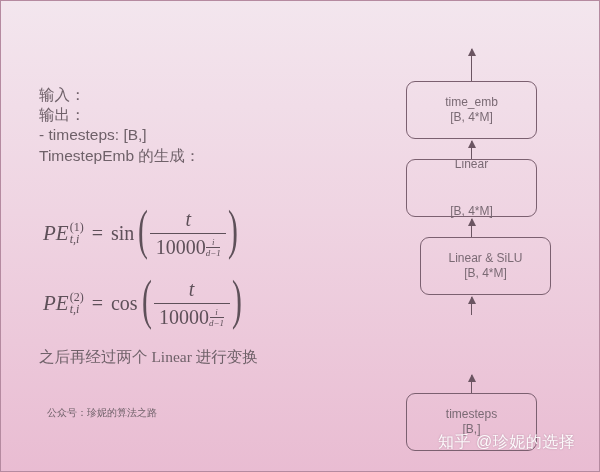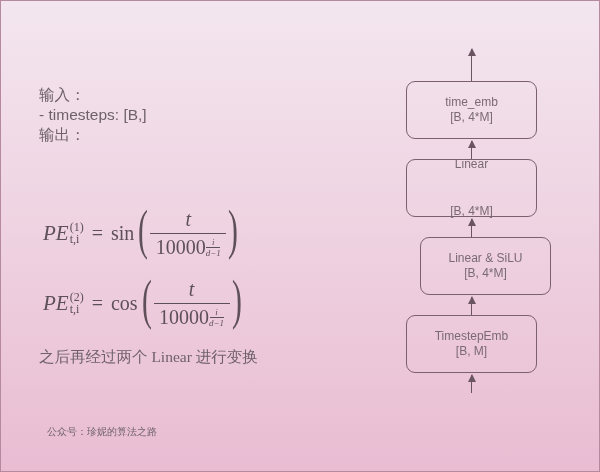--- a/index.html
+++ b/index.html
@@ -25,34 +25,34 @@
     position: absolute; left: 42px;
     font-family: "Liberation Serif", "DejaVu Serif", serif;
     color: #5e5059; font-size: 20px;
     display: flex; align-items: center; white-space: nowrap;
   }
   .formula.f1 { top: 200px; height: 64px; }
   .formula.f2 { top: 270px; height: 64px; }
   .pe { font-style: italic; font-size: 21px; }
   .sub-sup { display: inline-flex; flex-direction: column; font-size: 12px; margin-left: 1px; line-height: 12px; }
   .sub-sup .sup { font-style: normal; }
-  .sub-sup .sub { }
+  .sub-sup .sub { font-style: italic; }
   .eq { margin: 0 8px; }
   .paren { font-size: 54px; font-weight: 100; transform: scaleX(0.55); display: inline-block; line-height: 54px; margin-top: -6px;}
   .frac { display: inline-flex; flex-direction: column; align-items: center; margin: 0 -2px; }
   .frac .num { font-style: italic; padding-bottom: 2px; font-size: 20px; }
   .frac .bar { width: 76px; height: 1px; background: #5e5059; }
   .frac .den { padding-top: 2px; font-size: 20px; }
   .frac .den .exp { font-size: 9px; font-style: italic; vertical-align: 9px; display: inline-flex; flex-direction: column; align-items: center; line-height: 8px;}
   .frac .den .exp .ebar { width: 14px; height: 1px; background: #5e5059; margin: 1px 0; }
   .note {
     position: absolute; left: 38px; top: 346px; font-size: 15.5px; color: #6f6169; white-space: nowrap; font-family: Liberation Serif, serif;
   }
   .footer {
-    position: absolute; left: 46px; top: 424px; font-size: 10px; color: #6f6169; white-space: nowrap;
+    position: absolute; left: 46px; top: 405px; font-size: 10px; color: #6f6169; white-space: nowrap;
   }
   .box {
     position: absolute; left: 405px; width: 131px; height: 58px;
     border: 1.3px solid #7b6070; border-radius: 9px; box-sizing: border-box;
     display: flex; flex-direction: column; align-items: center; justify-content: center;
     font-size: 12px; color: #7a6a74; line-height: 15px; text-align: center;
   }
   .arrow {
     position: absolute; left: 470px; width: 1.3px; background: #6b5562;
   }
@@ -67,22 +67,23 @@
     text-shadow: 0 0 2px rgba(120,90,110,0.5);
   }
 </style>
 </head>
 <body>
 
 <div class="slide">
 
   <div class="desc">
     <div>输入：</div>
+    <div>输出：</div>
     <div>- timesteps: [B,]</div>
-    <div>输出：</div>
+    <div>TimestepEmb 的生成：</div>
   </div>
 
   <div class="formula f1">
     <span class="pe">PE</span>
     <span class="sub-sup">
       <span class="sup">(1)</span>
       <span class="sub">t,i</span>
     </span>
     <span class="eq">=</span>
     <span>sin</span>
@@ -134,18 +135,19 @@
     <span>[B, 4*M]</span>
   </div>
   <div class="box" style="top:158px;gap:32px;">
     <span>Linear</span>
     <span>[B, 4*M]</span>
   </div>
   <div class="box" style="top:236px;margin-left:14px;">
     <span>Linear &amp; SiLU</span>
     <span>[B, 4*M]</span>
   </div>
-  <div class="box" style="top:314px;">
-    <span>TimestepEmb</span>
-    <span>[B, M]</span>
+  <div class="box" style="top:392px;">
+    <span>timesteps</span>
+    <span>[B,]</span>
   </div>
 
+  <div class="watermark">知乎 @珍妮的选择</div>
 </div>
 
 </body></html>

